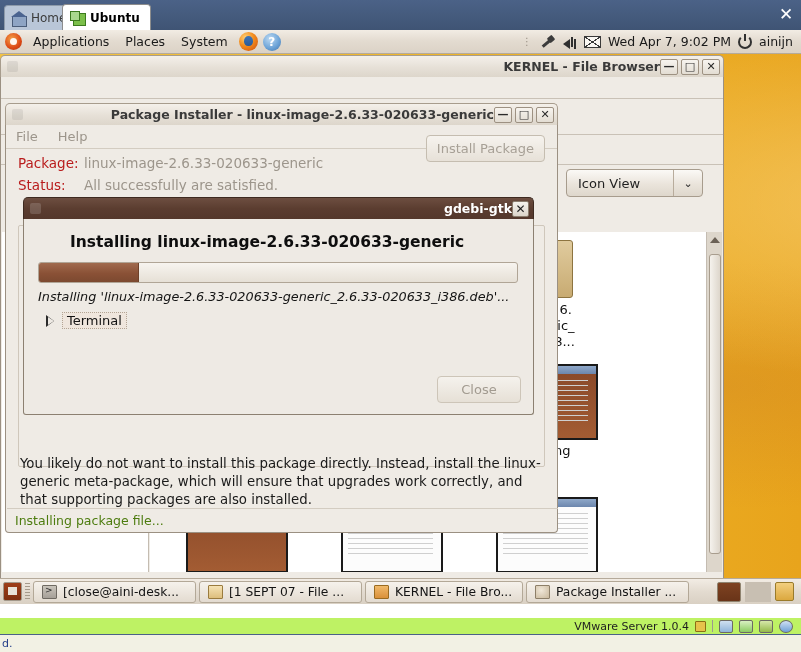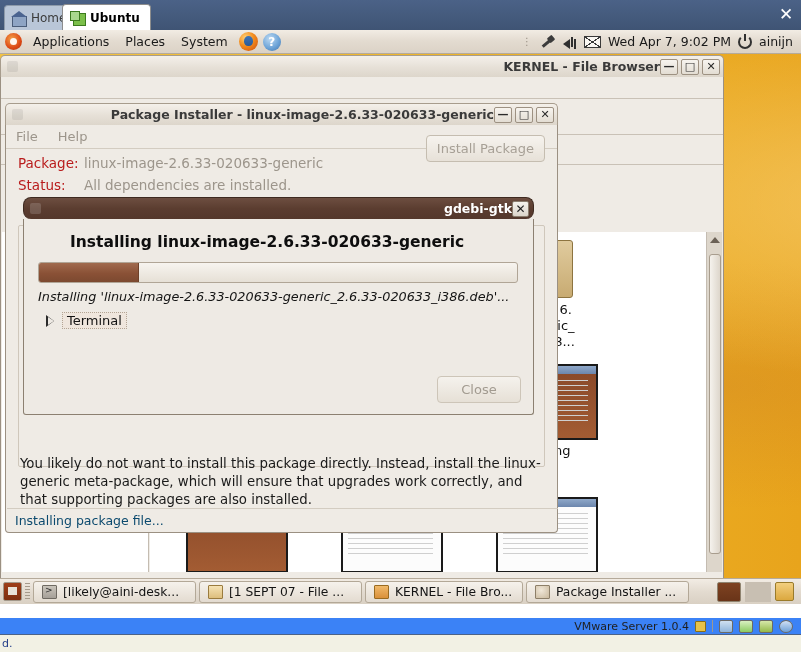--- a/index.html
+++ b/index.html
@@ -365,26 +365,26 @@
     border: 1px solid #cfc7bb; background: #efebe5; border-radius: 2px;
   }
   .pkg-desc {
     position: absolute; left: 14px; top: 330px; right: 14px;
     font-size: 13.3px; color: #1a1a1a; line-height: 18px;
   }
   .pkg-statusbar {
     position: absolute; left: 1px; bottom: 0; width: 551px; height: 24px;
     border-top: 1px solid #d3ccc1;
     display: flex; align-items: center; padding-left: 8px;
-    font-size: 12.5px; color: #0c4a6e;
+    font-size: 12.5px; color: #4d7c0f;
   }
 
   
   #gdebi { left: 23px; top: 167px; width: 511px; height: 218px; }
-  #gdebi .win-titlebar { padding-right: 4px; border-radius: 8px; }
+  #gdebi .win-titlebar { padding-right: 4px; }
   #gdebi .win-body {
     width: 511px; height: 196px; position: relative;
     background: #eeeae4;
     border: 1px solid #8c8071; border-top: none;
     border-radius: 0 0 3px 3px;
   }
   .gd-close-btn {
     width: 17px; height: 16px;
     background: linear-gradient(to bottom,#f5f2ec,#dcd5ca);
     border: 1px solid #8a7d6d; border-radius: 2px;
@@ -499,21 +499,21 @@
   .tray-blank { width: 26px; height: 20px; background: #c8bfb2; }
   .tray-trash {
     width: 19px; height: 19px;
     background: linear-gradient(to bottom,#f3cf7f,#dba83f);
     border: 1px solid #9a7b2a; border-radius: 2px;
   }
 
   
   .vm-statusbar {
     position: absolute; left: 0; bottom: 18px; width: 801px; height: 16px;
-    background: #3b82f6;
+    background: #bef264;
     display: flex; align-items: center; justify-content: flex-end;
     font-size: 11px; color: #1f1f1f; gap: 6px; padding-right: 8px;
   }
   .vm-statusbar .lockicon {
     width: 11px; height: 11px; background: #e6c24a;
     border: 1px solid #8a6e13; border-radius: 1px;
   }
   .vm-statusbar .sep { width: 1px; height: 12px; background: #9c9890; }
   .st-ico { width: 14px; height: 13px; border: 1px solid #6d6a64; border-radius: 2px; }
   .st-ico.a { background: linear-gradient(to bottom,#cfe0f0,#8fb4da); }
@@ -581,20 +581,25 @@
       <div class="win-body">
         <div class="naut-menubar"></div>
         <div class="naut-toolbar"></div>
         <div class="naut-locbar"></div>
 
         <div class="zoom-icon">
           <span class="lens"></span>
           <span class="handle"></span>
         </div>
 
+        <div class="viewcombo">
+          <span class="vc-label">Icon View</span>
+          <span class="vc-sep"></span>
+          <span class="vc-arrow">⌄</span>
+        </div>
 
         <div class="naut-sidebar">
           <div class="side-item" style="margin-top:199px;">
             <span class="dl-icon"></span>
             <span>Downloads</span>
           </div>
         </div>
 
         <div class="naut-iconview">
 
@@ -667,21 +672,21 @@
         <div class="pkg-menubar">
           <span>File</span>
           <span>Help</span>
         </div>
         <div class="pkg-row">
           <span class="pkg-label">Package:</span>
           <span class="pkg-value">linux-image-2.6.33-020633-generic</span>
         </div>
         <div class="pkg-row">
           <span class="pkg-label">Status:</span>
-          <span class="pkg-value">All dependencies are installed.</span>
+          <span class="pkg-value">All successfully are satisfied.</span>
         </div>
         <div class="pkg-install-btn">
           <span>Install Package</span>
         </div>
         <div class="pkg-detailbox"></div>
         <div class="pkg-desc">You likely do not want to install this package directly. Instead, install the linux-generic meta-package, which will ensure that upgrades work correctly, and that supporting packages are also installed.</div>
         <div class="pkg-statusbar">
           <span>Installing package file...</span>
         </div>
       </div>
@@ -707,21 +712,21 @@
           <span>Close</span>
         </div>
       </div>
     </div>
 
     <div class="gnome-taskbar">
       <span class="show-desktop"></span>
       <span class="tb-grip"></span>
       <span class="task-btn" style="width:163px;">
         <span class="ic ic-term"></span>
-        <span>[likely@aini-desk...</span>
+        <span>[close@aini-desk...</span>
       </span>
       <span class="task-btn" style="width:163px;">
         <span class="ic ic-folder"></span>
         <span>[1 SEPT 07 - File ...</span>
       </span>
       <span class="task-btn" style="width:158px;">
         <span class="ic ic-folder-o"></span>
         <span>KERNEL - File Bro...</span>
       </span>
       <span class="task-btn" style="width:163px;">

